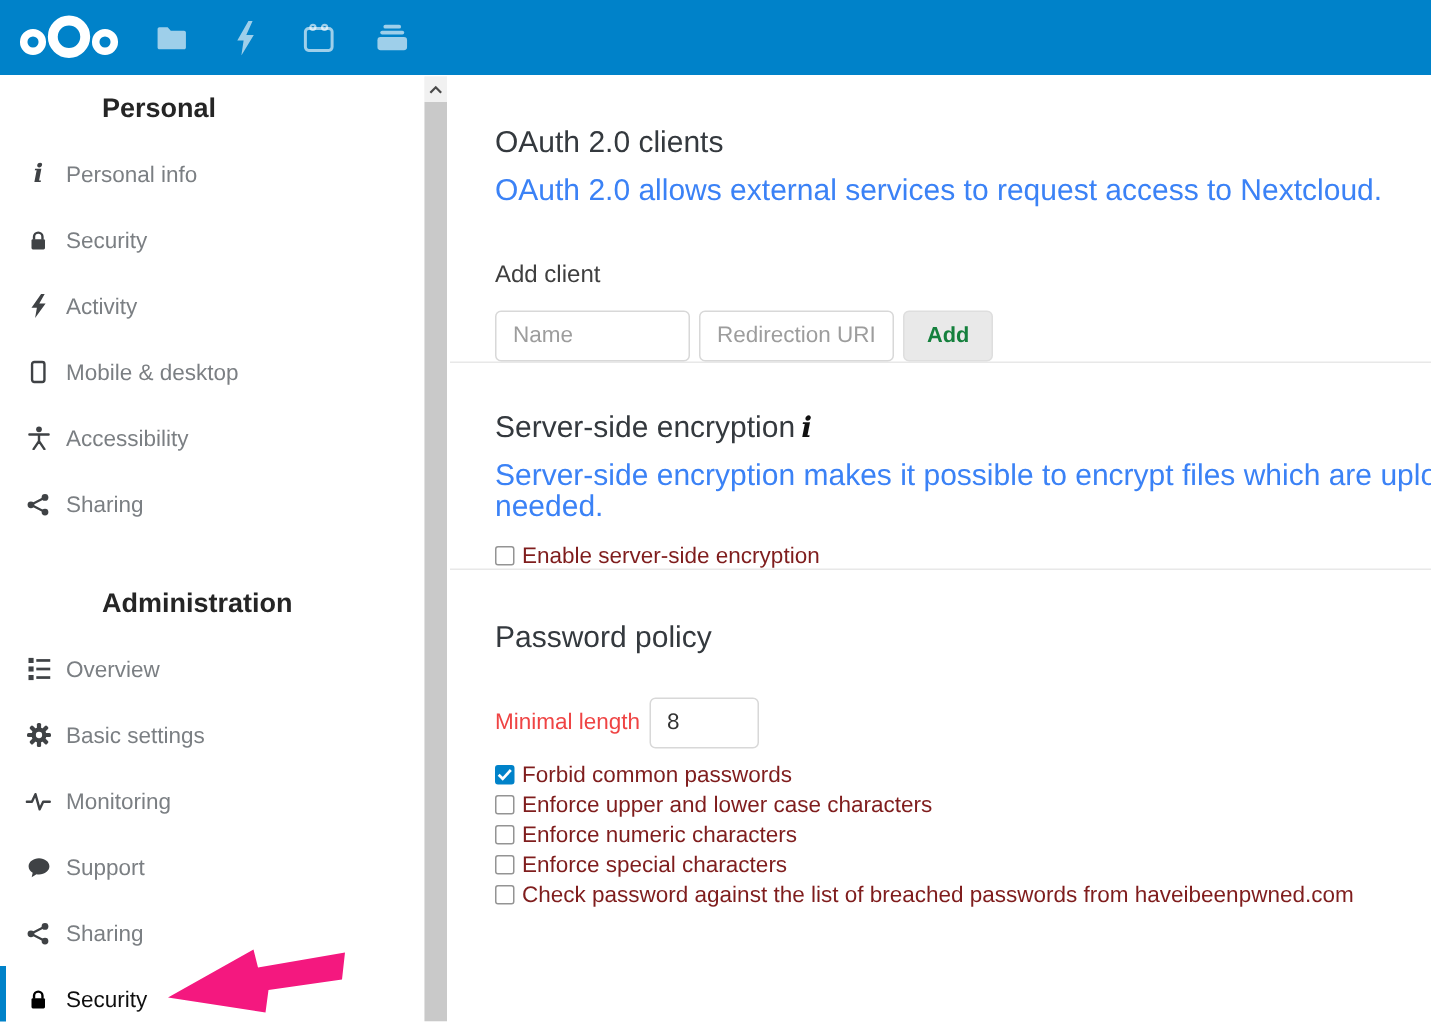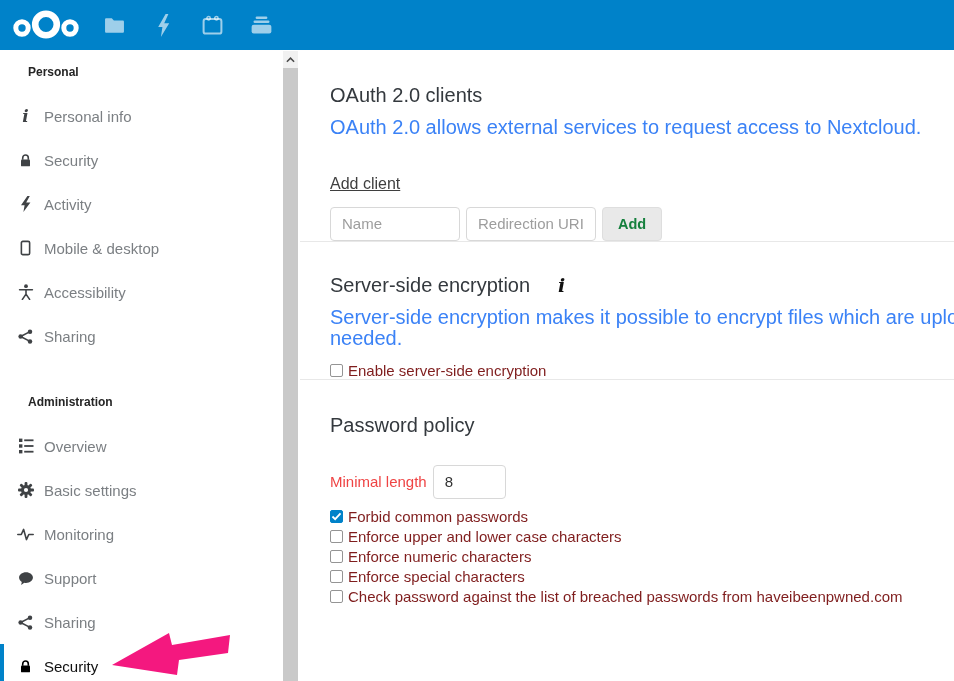--- a/index.html
+++ b/index.html
@@ -10,22 +10,22 @@
   
   .header { position:absolute; top:0; left:0; right:0; height:50px;
             background:#0082c9; display:flex; align-items:center; z-index:5; }
   .logo { margin-left:11px; width:70px; height:38px; display:flex; align-items:center; cursor:pointer; }
   .app-icons { display:flex; margin-left:9px; }
   .app-icon { width:49px; height:50px; display:flex; align-items:center; justify-content:center;
               color:rgba(255,255,255,0.62); cursor:pointer; }
 
   
   .sidebar { position:absolute; top:50px; left:0; width:300px; bottom:0; background:#fff; }
-  .nav-header { height:44px; display:flex; align-items:center; padding-left:28px;
-                font-size:12px; font-weight:bold; color:#252525; }
+  .nav-header { height:44px; display:flex; align-items:center; padding-left:68px;
+                font-size:18px; font-weight:bold; color:#252525; }
   .nav-header.admin { margin-top:22px; }
   .nav-item { position:relative; height:44px; display:flex; align-items:center;
               padding-left:17px; font-size:15px; color:#7b7f83; cursor:pointer; }
   .nav-item .icn { width:17px; height:17px; margin-right:10px; display:flex;
                    align-items:center; justify-content:center; color:#3f4245; }
   .nav-item.selected { color:#0f0f0f; }
   .nav-item.selected .icn { color:#000; }
   .nav-item.selected::before { content:""; position:absolute; left:0; top:0; bottom:-8px;
                                width:4px; background:#0082c9; }
   .info-glyph { font-family:"DejaVu Serif", serif; font-style:italic; font-weight:bold;
@@ -38,34 +38,34 @@
   .scroll-thumb { position:absolute; top:17px; left:0; right:0; bottom:0;
                   background:#c9c9c9; cursor:pointer; }
 
   
   .main { position:absolute; top:50px; left:300px; width:654px; bottom:0;
           overflow:hidden; background:#fff; }
   section { padding-left:30px; }
   h2 { font-size:20px; font-weight:400; color:#34393e; line-height:27px; white-space:nowrap; }
   .desc { margin-top:8px; font-size:20px; color:#3b82f6; line-height:21.5px; white-space:nowrap; }
   .sec-oauth { padding-top:32px; }
-  .add-client { margin-top:36px; font-size:16px; font-weight:400; color:#3f3f3f;text-decoration:underline; }
+  .add-client { margin-top:36px; font-size:16px; font-weight:400; color:#3f3f3f; }
   .oauth-form { margin-top:14px; display:flex; align-items:stretch; }
   .txt-input { width:130px; height:34px; border:1px solid #d8d8d8; border-radius:4px;
                padding:0 11px; font-size:15px; color:#333; outline:none;
                font-family:"Liberation Sans", sans-serif; }
   .txt-input::placeholder { color:#9d9d9d; }
   .oauth-form .txt-input { margin-right:6px; }
   .btn { height:34px; padding:0 15px; background:#e9e9e9; border:1px solid #dedede;
          border-radius:4px; font-size:14.5px; font-weight:bold; color:#15803d; cursor:pointer;
          font-family:"Liberation Sans", sans-serif; }
   hr.divider { border:none; border-top:1px solid #e8e8e8; margin:0; }
   .hr1 { margin-top:34px; } .hr2 { margin-top:33px; }
   .sec-enc { padding-top:30px; }
-  .h-with-info { display:flex; align-items:center; gap:28px; }
+  .h-with-info { display:flex; align-items:center; gap:4px; }
   .h-with-info .info-glyph { font-size:19px; color:#111; cursor:pointer; }
   .cb-row { display:flex; align-items:center; height:20px; font-size:15px; color:#7f1d1d;
             cursor:pointer; white-space:nowrap; }
   .cb-row.enc { margin-top:13px; height:16px; }
   .cb { flex:0 0 13px; width:13px; height:13px; border:1px solid #949494; border-radius:2px;
         background:#fff; margin-right:5px; display:flex; align-items:center; justify-content:center; }
   .cb.checked { background:#0082c9; border-color:#0082c9; }
   .sec-pwd { padding-top:32px; }
   .min-len { margin-top:26px; display:flex; align-items:center; }
   .min-len label { font-size:15px; color:#ef4444; margin-right:6px; }

